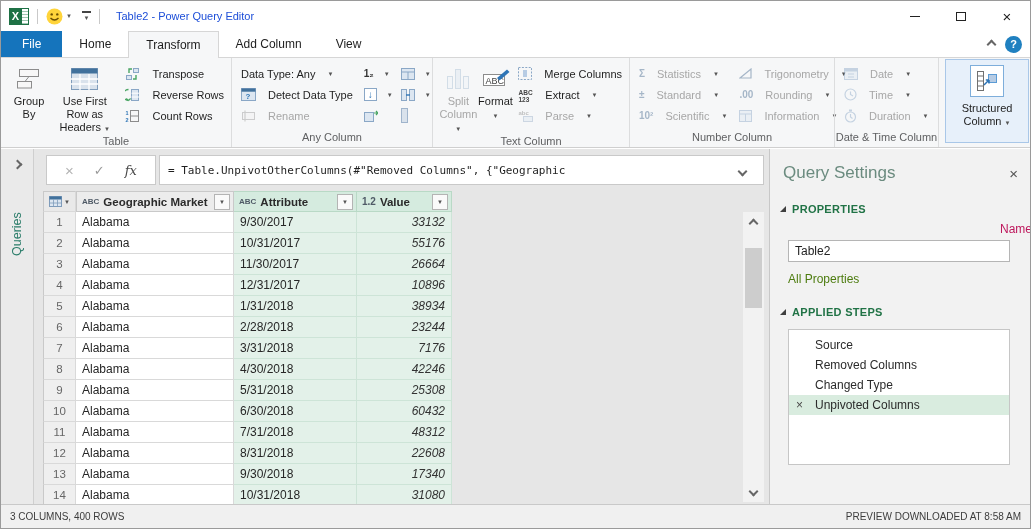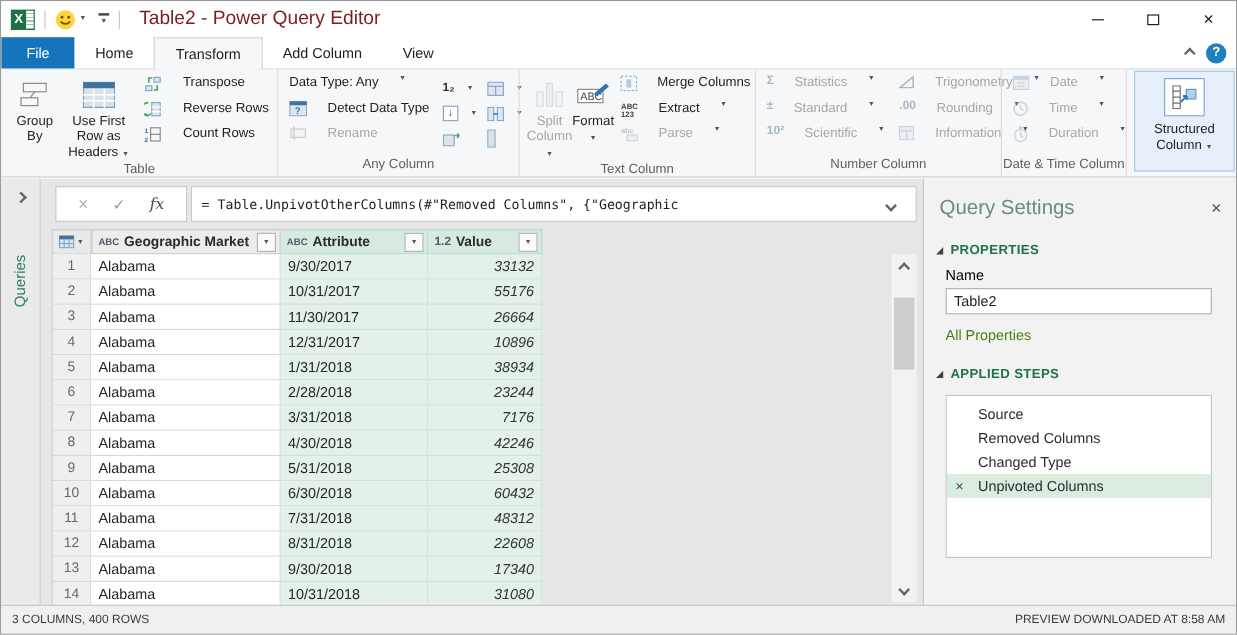--- a/index.html
+++ b/index.html
@@ -13,21 +13,21 @@
   .excel-logo { width:20px; height:17px; display:flex; }
   .xl-left { width:13px; height:17px; background:#1e7145; color:#fff; font-weight:bold; font-size:11px;
              display:flex; align-items:center; justify-content:center; }
   .xl-right { width:7px; height:17px; background:#fff; border:1px solid #1e7145; border-left:none;
               background:repeating-linear-gradient(to bottom,#fff 0 2px,#9fc7b1 2px 3px); }
   .tb-sep { width:1px; height:15px; background:#c9c9c9; margin:0 8px; }
   .smiley-wrap { display:flex; align-items:center; gap:3px; }
   .qat-btn { display:flex; flex-direction:column; align-items:center; gap:2px; margin-left:10px; }
   .qat-bar { width:9px; height:2px; background:#444; }
   .caret, .tinycaret { font-size:6px; color:#555; line-height:1; }
-  .tb-title { margin-left:8px; font-size:16px; color:#7f1d1d; }
+  .tb-title { margin-left:8px; font-size:11px; color:#1d4ed8; }
   .win-controls { margin-left:auto; display:flex; height:30px; }
   .win-btn { width:46px; height:30px; display:flex; align-items:center; justify-content:center; }
   .ic-min { width:10px; height:0; border-bottom:1px solid #222; display:block; }
   .ic-max { width:10px; height:9px; border:1px solid #222; display:block; }
   .ic-close { font-size:15px; color:#222; line-height:1; }
 
   
   .tabrow { height:27px; display:flex; align-items:stretch; background:#fff; border-bottom:1px solid #d6d6d6; }
   .tab { padding:0 17px; display:flex; align-items:center; font-size:12px; color:#1e1e1e; }
   .tab.file { background:#1574bc; color:#fff; padding:8px 21px; }
@@ -42,21 +42,21 @@
 
   
   .ribbon { height:90px; background:#f6f7f8; display:flex; border-bottom:1px solid #cfcfcf; }
   .rgroup { display:flex; flex-direction:column; height:100%; flex:none; }
   .rgroup-body { flex:1; display:flex; align-items:flex-start; padding:5px 4px 0 6px; }
   .rgroup-label { height:17px; text-align:center; font-size:11px; color:#5f6062; line-height:14px; }
   .rsep { width:1px; background:#dcddde; height:100%; flex:none; }
   .rbig { display:flex; flex-direction:column; align-items:center; width:54px; padding-top:2px;
           font-size:11px; line-height:13px; text-align:center; color:#1e1e1e; }
   .rbig .ricon { height:27px; display:flex; align-items:center; justify-content:center; margin-bottom:3px; }
-  .rsmall { display:flex; align-items:flex-start; gap:17px; height:21px; font-size:11px; color:#1e1e1e;
+  .rsmall { display:flex; align-items:center; gap:12px; height:21px; font-size:11px; color:#1e1e1e;
             padding:0 3px; white-space:nowrap; }
   .rcol { display:flex; flex-direction:column; }
   .disabled { color:#a7a7a7; }
   .disabled svg, .disabled .gicon { opacity:.45; }
   .gicon { font-size:10px; color:#44688e; font-weight:bold; line-height:1; }
   .icon-grid { display:grid; grid-template-columns:auto auto; grid-auto-rows:21px; column-gap:8px; margin-left:8px; }
   .igbtn { display:flex; align-items:center; gap:10px; font-size:10px; color:#444; }
   .fill-box { width:13px; height:13px; border:1px solid #8aa7c6; color:#2e75b6; font-size:10px; font-weight:bold;
               display:flex; align-items:center; justify-content:center; background:#fff; }
   .list-bar { width:7px; height:15px; background:#d9e2ec; border:1px solid #9fb4cc; }
@@ -108,21 +108,21 @@
   .vs-btn { position:absolute; left:0; width:21px; height:20px; display:flex; align-items:center; justify-content:center; }
   .vs-thumb { position:absolute; left:2px; top:36px; width:17px; height:60px; background:#cdcdcd; }
 
   
   .settings { position:absolute; left:768px; top:0; width:263px; height:100%; background:#f2f2f2; border-left:1px solid #c8c8c8; }
   .qs-title { display:flex; align-items:center; padding:14px 14px 0 13px; font-size:17px; color:#6b8b7f; }
   .qs-close { margin-left:auto; color:#555; font-size:15px; }
   .qs-section-h { display:flex; align-items:center; gap:6px; margin:20px 0 0 10px; font-size:11px;
                   font-weight:bold; color:#217346; letter-spacing:.3px; }
   .tri { width:0; height:0; border-left:6px solid transparent; border-bottom:6px solid #3f3f3f; }
-  .qs-name-label { margin:7px 0 4px 18px; font-size:12px; color:#000000; }
+  .qs-name-label { margin:7px 0 4px 18px; font-size:12px; color:#be185d;text-align:right; }
   .qs-input { margin-left:18px; width:222px; height:22px; border:1px solid #b5b5b5; background:#fff;
               font-size:12px; color:#222; display:flex; align-items:center; padding:0 6px; }
   .qs-link { margin:10px 0 0 18px; font-size:12px; color:#4d7c0f; }
   .steps-box { margin:11px 0 0 18px; width:222px; height:136px; background:#fff; border:1px solid #c6c6c6; padding-top:5px; }
   .step { height:20px; display:flex; align-items:center; padding-left:26px; font-size:12px; color:#2b2b2b; position:relative; }
   .step.selected { background:#d9ecdf; }
   .step-x { position:absolute; left:7px; color:#4a4a4a; font-size:12px; }
 
   
   .statusbar { position:absolute; left:0; bottom:0; width:100%; height:24px; background:#f0f0f0;

